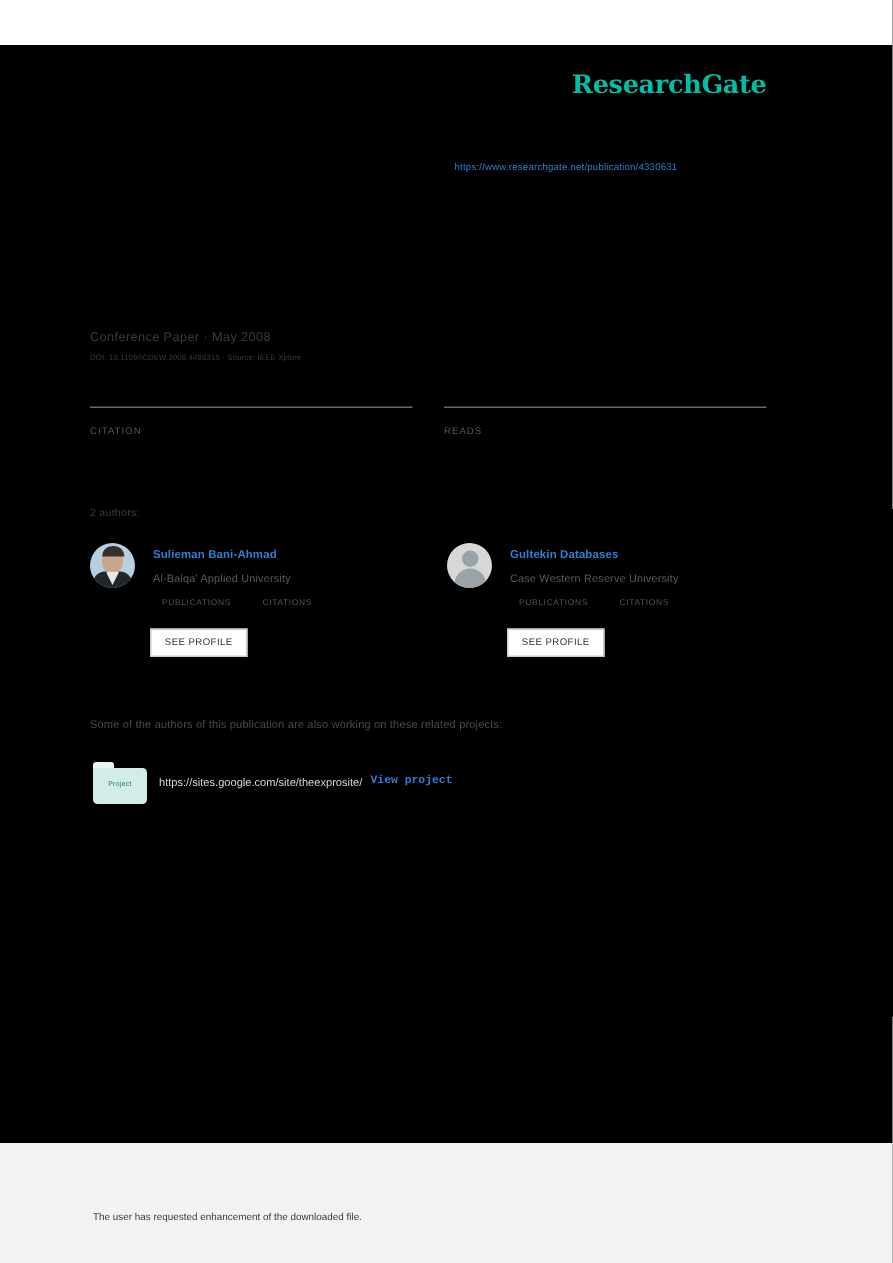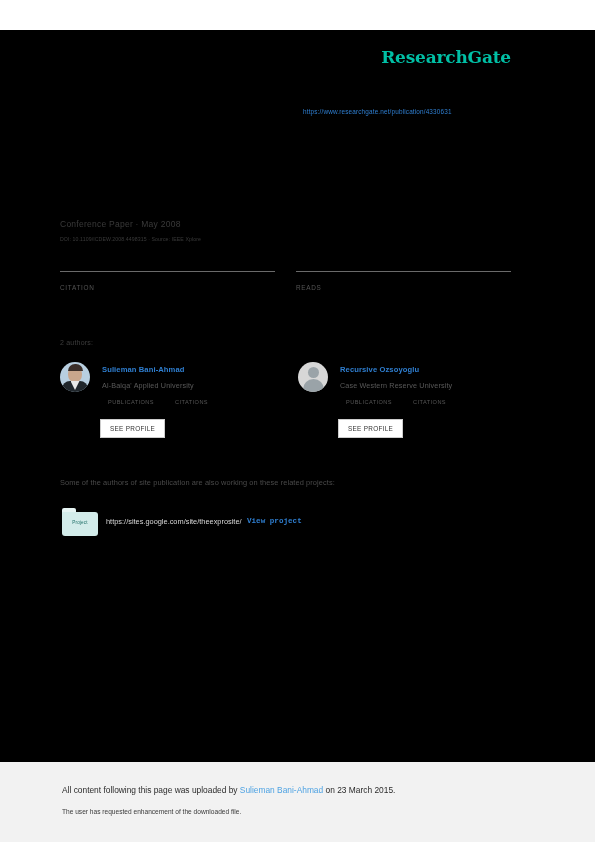--- a/index.html
+++ b/index.html
@@ -234,47 +234,44 @@
     </div>
 
     <div class="see-profile">SEE PROFILE</div>
   </div>
 
   <div class="author a2">
     <div class="avatar ph2">
       <div class="av-head"></div>
       <div class="av-body"></div>
     </div>
-    <div class="author-name">Recursive Ozsoyoglu</div>
+    <div class="author-name">Gultekin Databases</div>
     <div class="author-aff">Case Western Reserve University</div>
 
     <div class="stat-col c1">
       <div class="mini-num">192</div>
       <div class="mini-label">PUBLICATIONS</div>
     </div>
     <div class="stat-col c2">
       <div class="mini-num">2,295</div>
       <div class="mini-label">CITATIONS</div>
     </div>
 
     <div class="see-profile">SEE PROFILE</div>
   </div>
 
-  <div class="projects-intro">Some of the authors of site publication are also working on these related projects:</div>
+  <div class="projects-intro">Some of the authors of this publication are also working on these related projects:</div>
 
   <div class="project-row">
     <div class="proj-icon">
       <div class="proj-tab"></div>
       <div class="proj-body"></div>
       <div class="proj-word">Project</div>
     </div>
     <div class="proj-url">https://sites.google.com/site/theexprosite/</div>
     <div class="proj-url view-project" id="view-project-link" style="left: 185px;">View project</div>
   </div>
 
   <div class="footer-area"></div>
 
-  <div class="footer-main">
-    <span>All content following this page was uploaded by </span><span class="lnk">Sulieman Bani-Ahmad</span><span> on 23 March 2015.</span>
-  </div>
   <div class="footer-sub">The user has requested enhancement of the downloaded file.</div>
 
 </div>
 
 </body></html>

